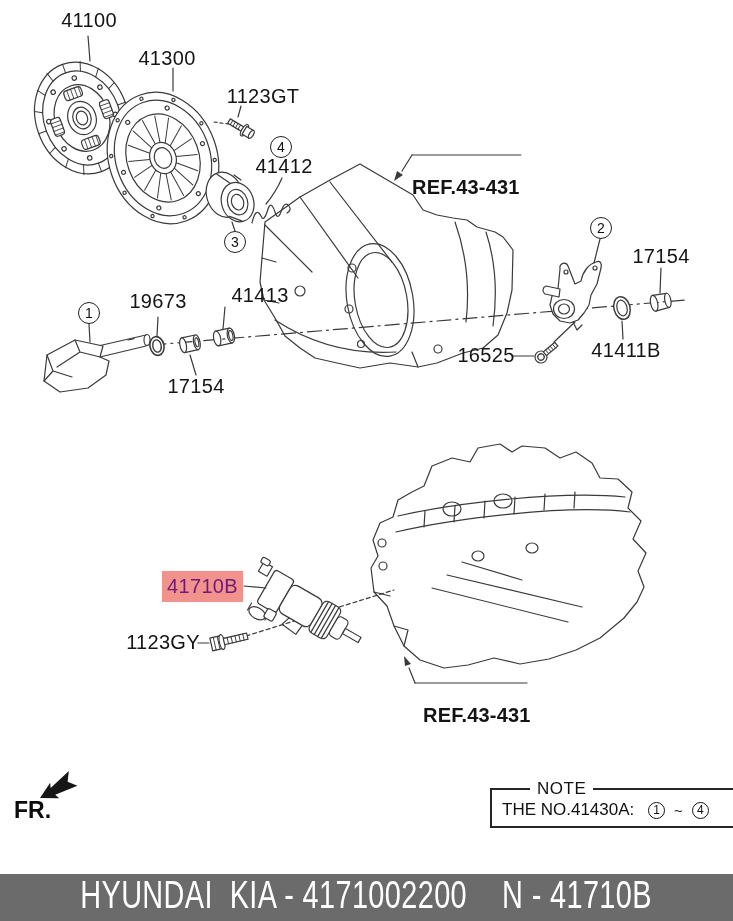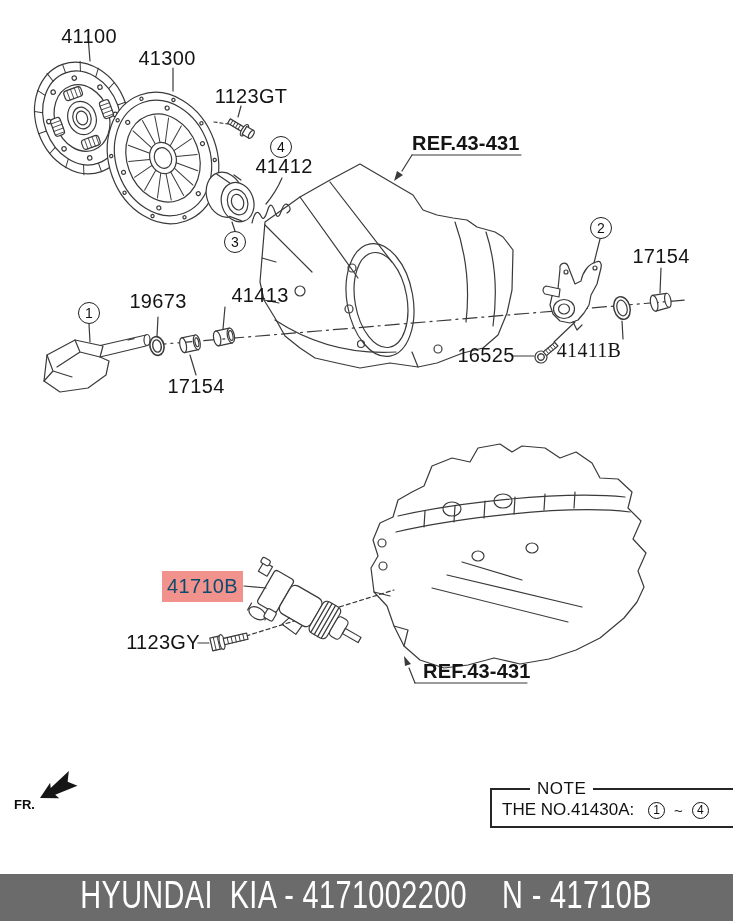--- a/index.html
+++ b/index.html
@@ -24,44 +24,45 @@
     line-height: 1;
   }
   .reflabel {
     position: absolute;
     font-size: 20px;
     font-weight: bold;
     color: #141414;
     white-space: nowrap;
     letter-spacing: .2px;
     line-height: 1;
+    margin-top: 44px;
   }
   .callout {
     position: absolute;
     width: 22px; height: 22px;
     border: 1.6px solid #222;
     border-radius: 50%;
     background: #fff;
     display: flex; align-items: center; justify-content: center;
     font-size: 14px; color: #111;
     transform: translate(-50%,-50%);
   }
   #highlight-label {
     position: absolute;
     left: 162px; top: 571px;
     width: 81px; height: 31px;
     background: #f2928c;
-    color: #0c4a6e;
+    color: #701a75;
     font-size: 20px;
     display: flex; align-items: center; justify-content: center;
     letter-spacing: .3px;
   }
   #fr-label {
     position: absolute; left: 14px; top: 797px;
-    font-size: 13px; font-weight: bold; color: #0c0c0c;
+    font-size: 23px; font-weight: bold; color: #0c0c0c;
   }
   #note-box {
     position: absolute;
     left: 490px; top: 779px;
     width: 266px; height: 49px;
     border: 2px solid #262626;
     padding: 0 0 0 10px;
   }
   #note-box legend {
     margin-left: 28px;
@@ -345,30 +346,30 @@
         <path stroke-width=".9" d="M6,-3.2 L6,3.2 M10,-3.2 L10,3.2 M14,-3.2 L14,3.2 M18,-3.2 L18,3.2 M22,-3.2 L22,3.2"></path>
       </g>
       <path d="M198,643 L209,643"></path>
 
       <g transform="translate(40,798) rotate(-27)">
         <path fill="#161616" stroke="none" d="M0,0 L16,-9 L14,-4 L38,-11 L32,-2 L39,6 L15,4 L17,9 Z"></path>
       </g>
     </g>
   </svg>
 
-  <div class="plabel" style="left:89px; top:26px;">41100</div>
+  <div class="plabel" style="left:89px; top:10px;">41100</div>
   <div class="plabel" style="left:167px; top:48px;">41300</div>
-  <div class="plabel" style="left:251px; top:86px;">1123GT</div>
+  <div class="plabel" style="left:263px; top:86px;">1123GT</div>
   <div class="plabel" style="left:284px; top:156px;">41412</div>
   <div class="plabel" style="left:158px; top:291px;">19673</div>
   <div class="plabel" style="left:226px; top:285px;margin-left:34px;">41413</div>
   <div class="plabel" style="left:196px; top:376px;">17154</div>
   <div class="plabel" style="left:486px; top:345px;">16525</div>
   <div class="plabel" style="left:661px; top:246px;">17154</div>
-  <div class="plabel" style="left:589px; top:340px;font-family:Liberation Serif, serif;">41411B</div>
+  <div class="plabel" style="left:626px; top:340px;">41411B</div>
   <div class="plabel" style="left:163px; top:632px;">1123GY</div>
 
   <div class="reflabel" style="left:412px; top:133px;">REF.43-431</div>
   <div class="reflabel" style="left:423px; top:661px;">REF.43-431</div>
 
   <div id="highlight-label">41710B</div>
 
   <div class="callout" style="left:89px;  top:313px;">1</div>
   <div class="callout" style="left:601px; top:228px;">2</div>
   <div class="callout" style="left:235px; top:242px;">3</div>

